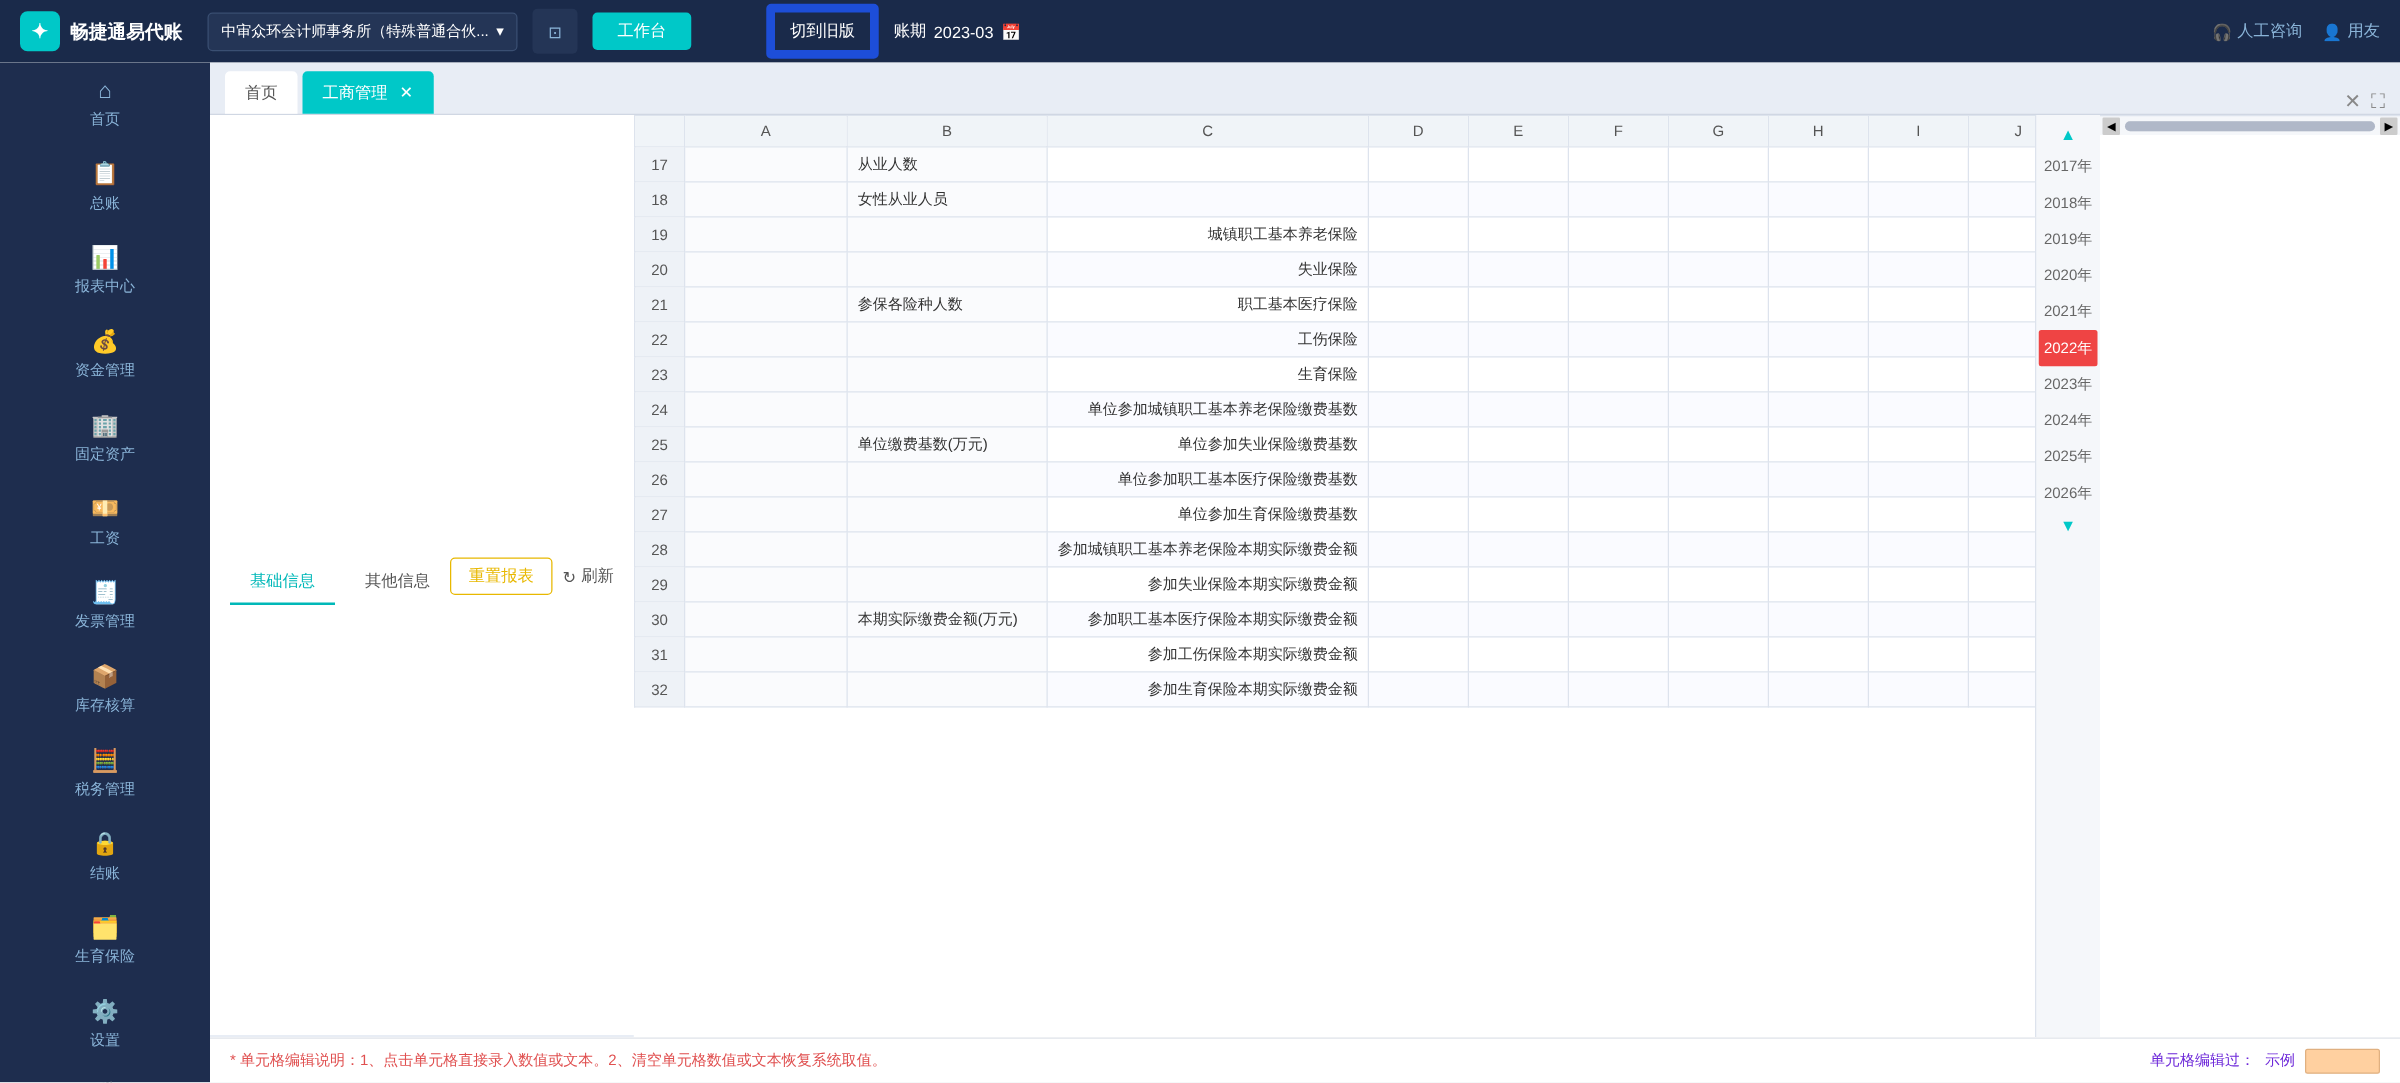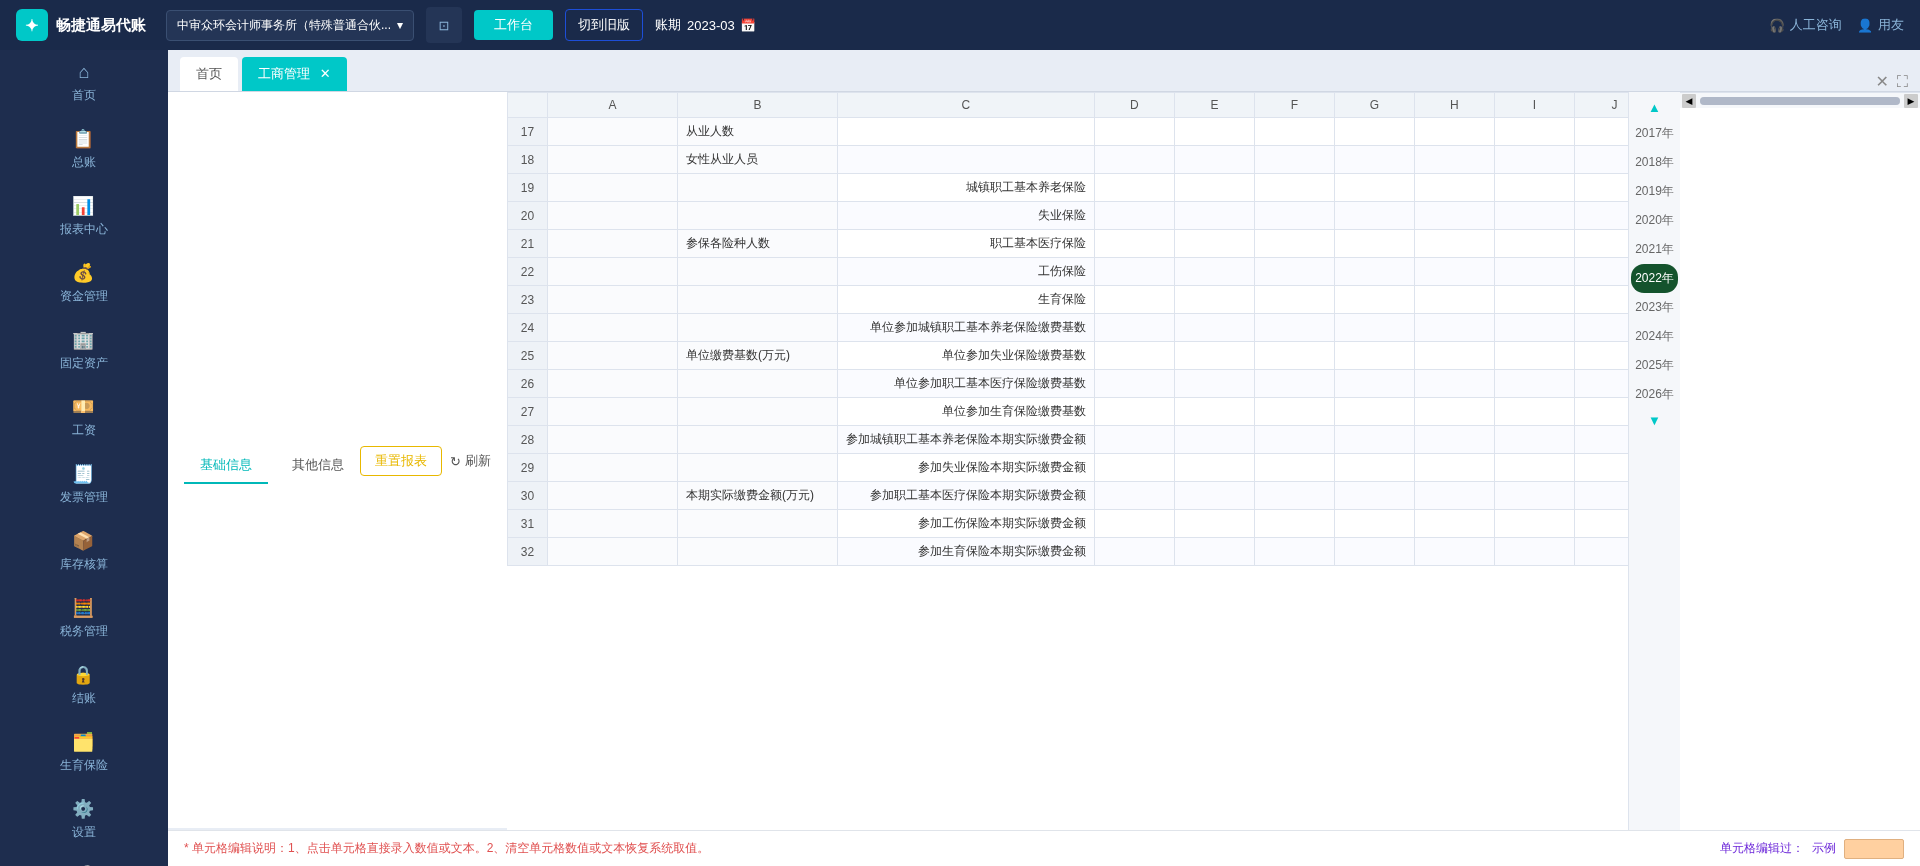--- a/index.html
+++ b/index.html
@@ -6,21 +6,21 @@
     body { font-family: 'Microsoft YaHei', Arial, sans-serif; font-size: 13px; background: #f0f2f5; display: flex; flex-direction: column; height: 866px; overflow: hidden; }
 
     
     .header { height: 50px; background: #1a2a4a; display: flex; align-items: center; padding: 0 16px; gap: 12px; flex-shrink: 0; }
     .logo { display: flex; align-items: center; gap: 8px; color: white; font-size: 15px; font-weight: bold; margin-right: 8px; }
     .logo-icon { width: 32px; height: 32px; background: #00c8c8; border-radius: 6px; display: flex; align-items: center; justify-content: center; color: white; font-size: 16px; }
     .company-selector { background: #243556; border: 1px solid #3a4f72; color: white; padding: 6px 10px; border-radius: 4px; display: flex; align-items: center; gap: 6px; cursor: pointer; font-size: 12px; max-width: 260px; }
     .company-name { color: white; font-size: 12px; }
     .header-icon-btn { width: 36px; height: 36px; background: #243556; border-radius: 4px; display: flex; align-items: center; justify-content: center; cursor: pointer; color: #8ab4d8; }
     .workbench-btn { background: #00c8c8; color: white; padding: 6px 20px; border-radius: 4px; cursor: pointer; font-size: 13px; }
-    .old-version-btn { border: 1px solid #1d4ed8; color: white; padding: 6px 12px; border-radius: 4px; cursor: pointer; font-size: 13px; background: transparent; }
+    .old-version-btn { border: 7px solid #1d4ed8; color: white; padding: 6px 12px; border-radius: 4px; cursor: pointer; font-size: 13px; background: transparent; margin-left: 48px; }
     .period-display { color: white; font-size: 13px; display: flex; align-items: center; gap: 6px; }
     .header-right { margin-left: auto; display: flex; align-items: center; gap: 16px; color: #8ab4d8; font-size: 13px; }
     .header-right span { cursor: pointer; display: flex; align-items: center; gap: 4px; }
 
     
     .main-layout { display: flex; flex: 1; overflow: hidden; }
 
     
     .sidebar { width: 168px; background: #1e2d4e; display: flex; flex-direction: column; flex-shrink: 0; }
     .sidebar-item { display: flex; flex-direction: column; align-items: center; padding: 12px 8px; color: #8ab4d8; cursor: pointer; font-size: 12px; gap: 4px; }
@@ -47,21 +47,21 @@
     .sub-tab.active { color: #00b8b8; border-bottom: 2px solid #00b8b8; }
     .sub-tab-actions { margin-left: auto; display: flex; gap: 8px; align-items: center; padding-bottom: 8px; }
     .reset-btn { border: 1px solid #e8b800; color: #e8b800; padding: 5px 14px; border-radius: 4px; cursor: pointer; font-size: 13px; background: white; }
     .refresh-btn { color: #555; cursor: pointer; font-size: 13px; display: flex; align-items: center; gap: 4px; }
 
     
     .spreadsheet-container { display: flex; flex: 1; overflow: hidden; }
     .spreadsheet-main { flex: 1; overflow: auto; position: relative; }
     .year-sidebar { width: 52px; background: #f5f7fa; border-left: 1px solid #dde3ed; display: flex; flex-direction: column; align-items: center; padding: 4px 0; flex-shrink: 0; }
     .year-item { padding: 6px 4px; font-size: 12px; color: #666; cursor: pointer; text-align: center; width: 100%; display: flex; align-items: center; justify-content: center; }
-    .year-item.active { background: #14532d; color: white; border-radius: 13px; }
+    .year-item.active { background: #ef4444; color: white; border-radius: 2px; }
     .year-nav { color: #00c8c8; cursor: pointer; padding: 4px; }
 
     
     .grid-table { border-collapse: collapse; width: max-content; min-width: 100%; }
     .grid-table th, .grid-table td { border: 1px solid #dde3ed; font-size: 12px; white-space: nowrap; }
     .grid-table th { background: #f0f4f8; color: #555; text-align: center; padding: 5px 8px; font-weight: normal; position: sticky; top: 0; z-index: 2; }
     .col-header { background: #eef2f7; color: #555; text-align: center; padding: 5px 6px; min-width: 60px; }
     .row-num { background: #eef2f7; color: #555; text-align: center; padding: 5px 8px; min-width: 40px; font-size: 12px; position: sticky; left: 0; z-index: 1; }
     .cell { padding: 5px 8px; min-width: 80px; height: 28px; }
     .cell-a { min-width: 130px; background: #fafbfd; }

